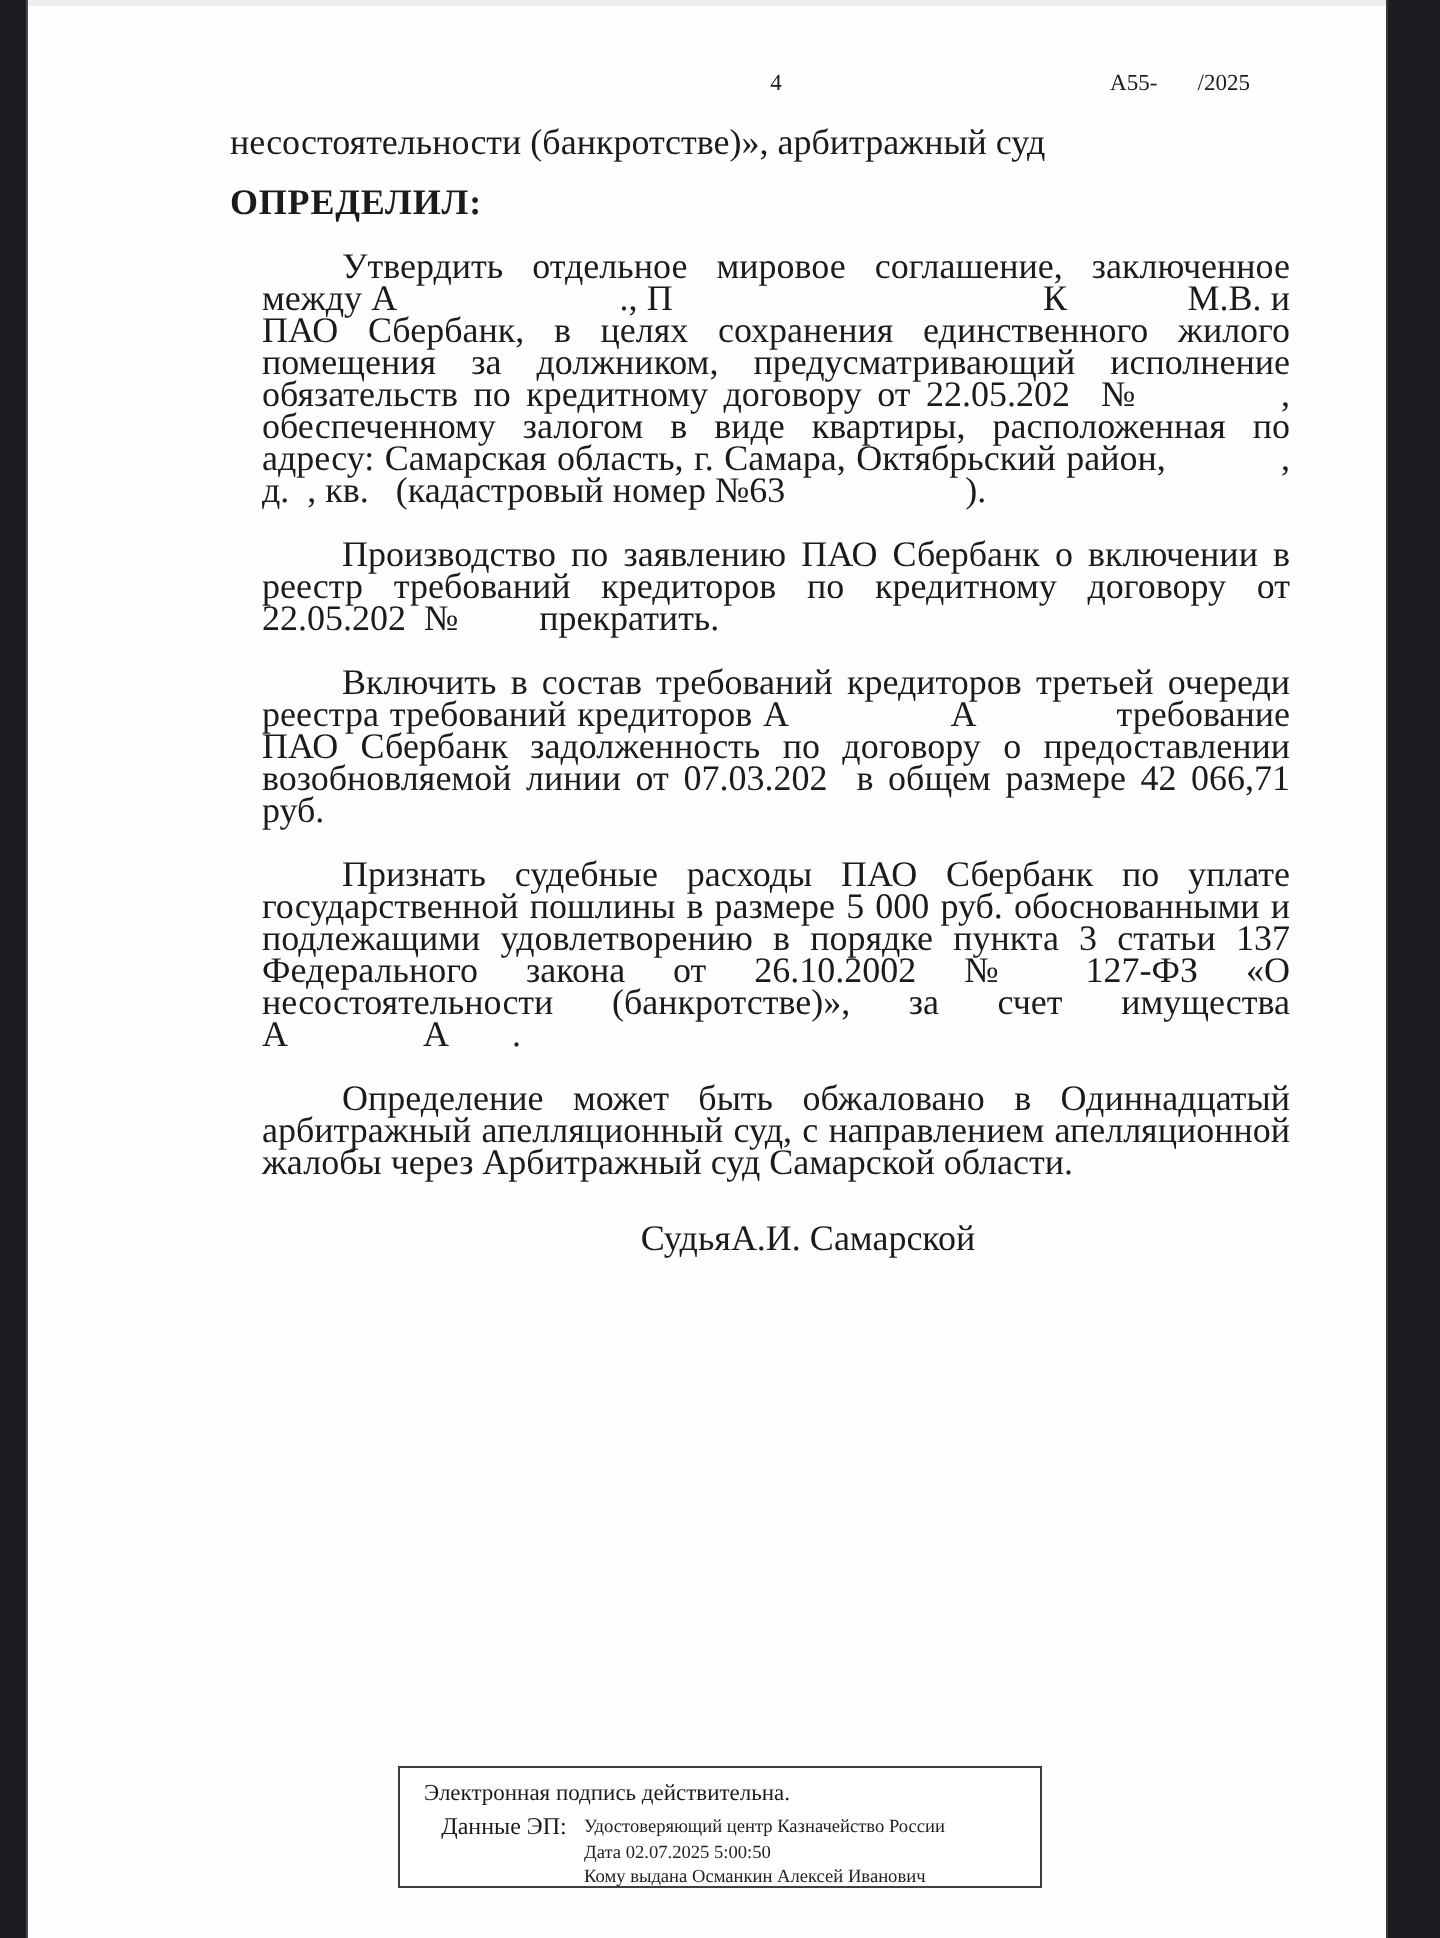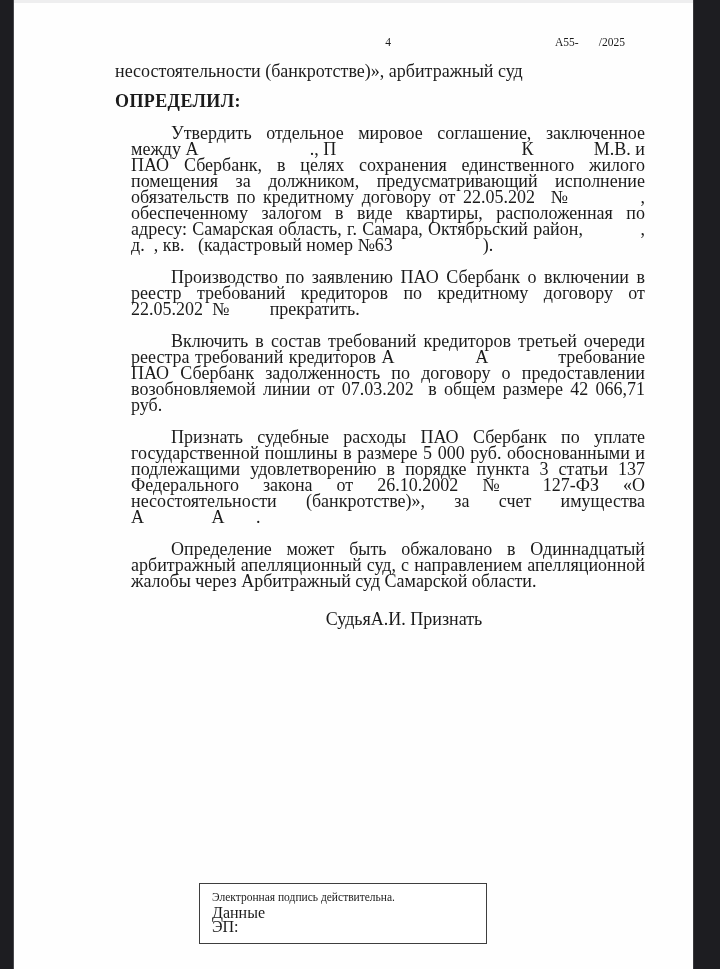--- a/index.html
+++ b/index.html
@@ -85,40 +85,41 @@
   .judge-row {
     display: flex;
     justify-content: center;
     margin-top: 22px;
     padding: 0 20px 0 52px;
   }
   .stamp {
     position: absolute;
     left: 185px;
     top: 880px;
-    width: 288px;
+    width: 322px;
     height: 61px;
     box-sizing: border-box;
     border: 1px solid #3e3e3e;
     background: #ffffff;
     padding: 6px 8px 0 12px;
   }
   .stamp-line1 {
     font-size: 11.5px;
     line-height: 14px;
   }
   .stamp-row {
     display: flex;
     margin-top: 2px;
   }
   .stamp-label {
     flex: none;
     width: 80px;
-    font-size: 16px;
+    font-size: 12px;
     line-height: 14px;
+    text-align: center;
   }
   .stamp-details {
     font-size: 9.3px;
     line-height: 12.6px;
     padding-top: 2px;
     color: #222222;
   }
 </style>
 </head>
 <body>
@@ -138,27 +139,32 @@
       <p class="heading">ОПРЕДЕЛИЛ:</p>
 
       <p class="para">Утвердить отдельное мировое соглашение, заключенное между А&nbsp;&nbsp;&nbsp;&nbsp;&nbsp;&nbsp;&nbsp;&nbsp;&nbsp;&nbsp;&nbsp;&nbsp;&nbsp;&nbsp;&nbsp;&nbsp;&nbsp;&nbsp;&nbsp;&nbsp;&nbsp;&nbsp;&nbsp;&nbsp;., П&nbsp;&nbsp;&nbsp;&nbsp;&nbsp;&nbsp;&nbsp;&nbsp;&nbsp;&nbsp;&nbsp;&nbsp;&nbsp;&nbsp;&nbsp;&nbsp;&nbsp;&nbsp;&nbsp;&nbsp;&nbsp;&nbsp;&nbsp;&nbsp;&nbsp;&nbsp;&nbsp;&nbsp;&nbsp;&nbsp;&nbsp;&nbsp;&nbsp;&nbsp;&nbsp;&nbsp;&nbsp;&nbsp;&nbsp;&nbsp;К&nbsp;&nbsp;&nbsp;&nbsp;&nbsp;&nbsp;&nbsp;&nbsp;&nbsp;&nbsp;&nbsp;&nbsp;&nbsp;М.В. и ПАО Сбербанк, в целях сохранения единственного жилого помещения за должником, предусматривающий исполнение обязательств по кредитному договору от 22.05.202&nbsp; №&nbsp;&nbsp;&nbsp;&nbsp;&nbsp;&nbsp;&nbsp;&nbsp;&nbsp;, обеспеченному залогом в виде квартиры, расположенная по адресу: Самарская область, г. Самара, Октябрьский район,&nbsp;&nbsp;&nbsp;&nbsp;&nbsp;&nbsp;&nbsp;&nbsp;&nbsp;&nbsp;&nbsp;, д.&nbsp;&nbsp;, кв.&nbsp;&nbsp; (кадастровый номер №63&nbsp;&nbsp;&nbsp;&nbsp;&nbsp;&nbsp;&nbsp;&nbsp;&nbsp;&nbsp;&nbsp;&nbsp;&nbsp;&nbsp;&nbsp;&nbsp;&nbsp;&nbsp;&nbsp;&nbsp;).</p>
       <p class="para">Производство по заявлению ПАО Сбербанк о включении в реестр требований кредиторов по кредитному договору от 22.05.202&nbsp; №&nbsp;&nbsp;&nbsp;&nbsp;&nbsp;&nbsp;&nbsp;&nbsp;&nbsp;прекратить.</p>
       <p class="para">Включить в состав требований кредиторов третьей очереди реестра требований кредиторов А&nbsp;&nbsp;&nbsp;&nbsp;&nbsp;&nbsp;&nbsp;&nbsp;&nbsp;&nbsp;&nbsp;&nbsp;&nbsp;&nbsp;&nbsp;А&nbsp;&nbsp;&nbsp;&nbsp;&nbsp;&nbsp;&nbsp;&nbsp;&nbsp;&nbsp;&nbsp;&nbsp;&nbsp;требование ПАО Сбербанк задолженность по договору о предоставлении возобновляемой линии от 07.03.202&nbsp; в общем размере 42 066,71 руб.</p>
       <p class="para">Признать судебные расходы ПАО Сбербанк по уплате государственной пошлины в размере 5 000 руб. обоснованными и подлежащими удовлетворению в порядке пункта 3 статьи 137 Федерального закона от 26.10.2002 № 127-ФЗ «О несостоятельности (банкротстве)», за счет имущества А&nbsp;&nbsp;&nbsp;&nbsp;&nbsp;&nbsp;&nbsp;&nbsp;&nbsp;&nbsp;&nbsp;&nbsp;&nbsp;&nbsp;&nbsp;А&nbsp;&nbsp;&nbsp;&nbsp;&nbsp;&nbsp;&nbsp;.</p>
       <p class="para">Определение может быть обжаловано в Одиннадцатый арбитражный апелляционный суд, с направлением апелляционной жалобы через Арбитражный суд Самарской области.</p>
 
       <div class="judge-row">
         <span>Судья</span>
-        <span>А.И. Признать</span>
+        <span>А.И. Самарской</span>
       </div>
     </div>
 
     <div class="stamp">
       <div class="stamp-line1">Электронная подпись действительна.</div>
       <div class="stamp-row">
         <div class="stamp-label">Данные ЭП:</div>
+        <div class="stamp-details">
+          <div>Удостоверяющий центр Казначейство России</div>
+          <div>Дата 02.07.2025 5:00:50</div>
+          <div>Кому выдана Османкин Алексей Иванович</div>
+        </div>
       </div>
     </div>
 
   </div>
 
   <div class="edge right"></div>
 </div>
 
 </body></html>

